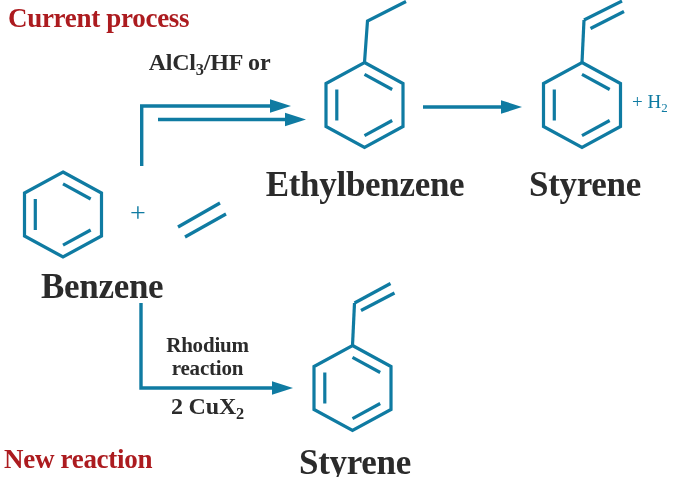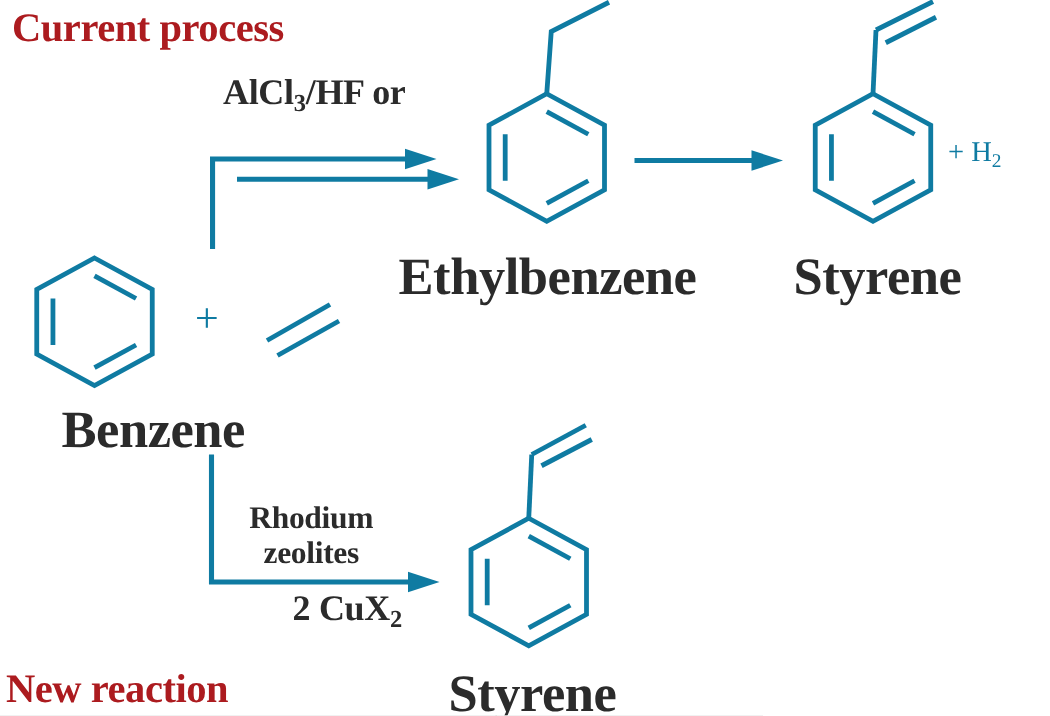--- a/index.html
+++ b/index.html
@@ -99,24 +99,24 @@
 
   <div class="txt heading" style="left:4px;top:444px;">New reaction</div>
 
   <div class="txt reagent center" style="left:129px;top:50px;width:161px;">
     <div><span>AlCl</span><sub>3</sub><span>/HF or</span></div>
   </div>
 
 
   <div class="txt reagent-sm center" style="left:147px;top:334px;width:121px;">
     <div>Rhodium</div>
-    <div>zeolites</div>
+    <div>reaction</div>
   </div>
 
-  <div class="txt reagent center" style="left:147px;top:394px;width:121px;text-align:right;"><span>2 CuX</span><sub>2</sub></div>
+  <div class="txt reagent center" style="left:147px;top:394px;width:121px;"><span>2 CuX</span><sub>2</sub></div>
 
   <div class="txt mol" style="left:5px;top:267px;margin-left:36px;">Benzene</div>
 
 
   <div class="txt mol center" style="left:265px;top:165px;width:200px;">Ethylbenzene</div>
 
   <div class="txt mol center" style="left:485px;top:165px;width:200px;">Styrene</div>
 
   <div class="txt mol center" style="left:255px;top:443px;width:200px;">Styrene</div>
 

